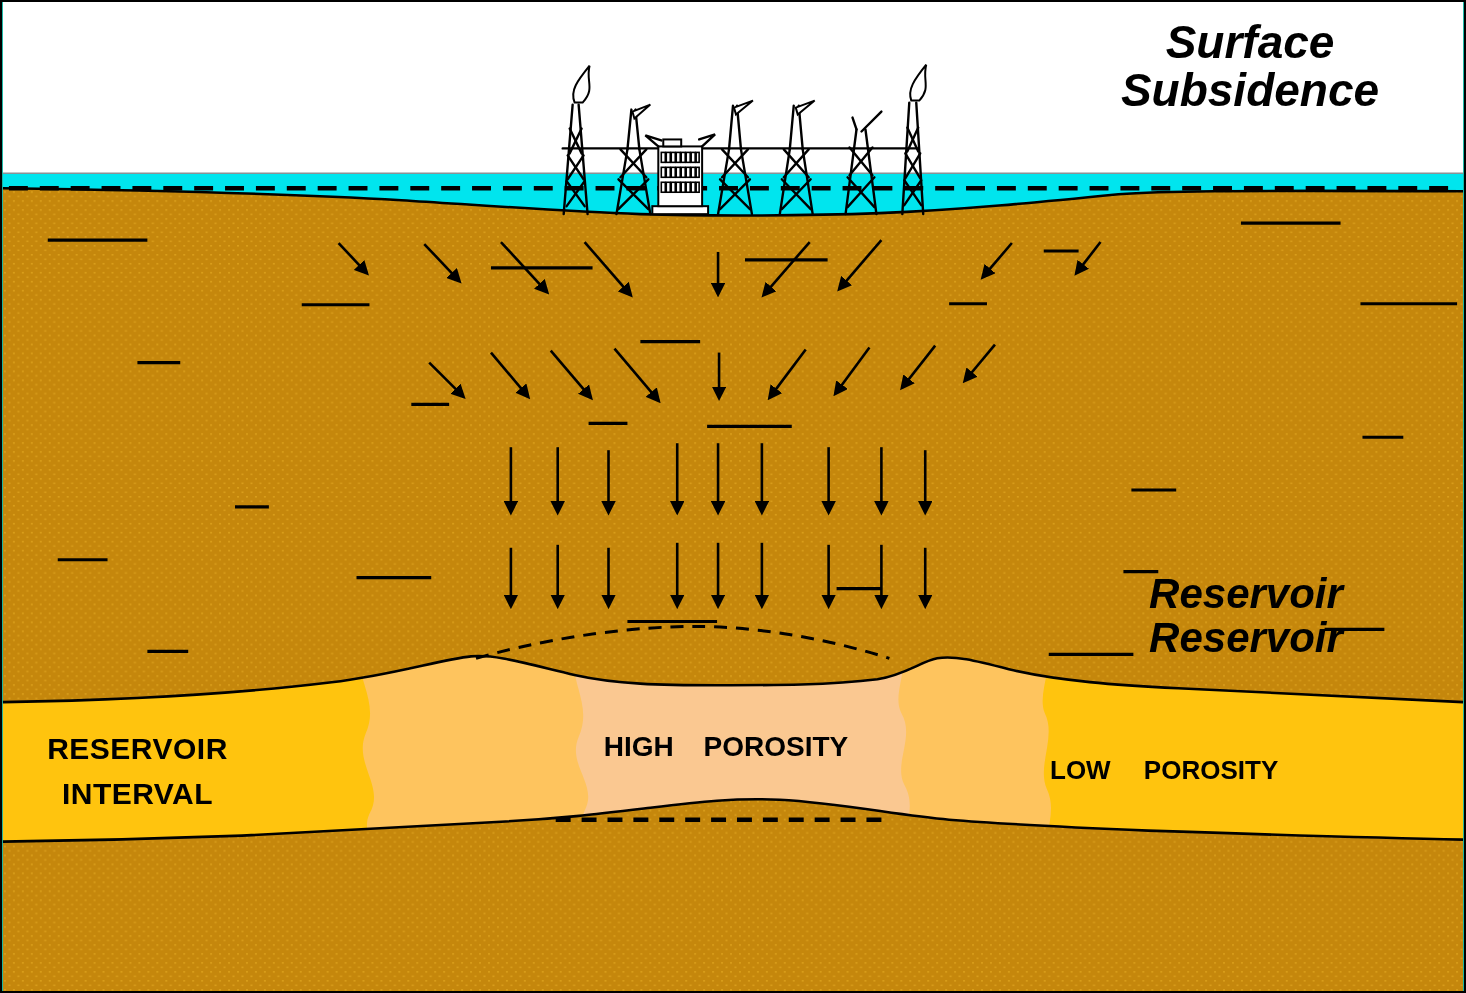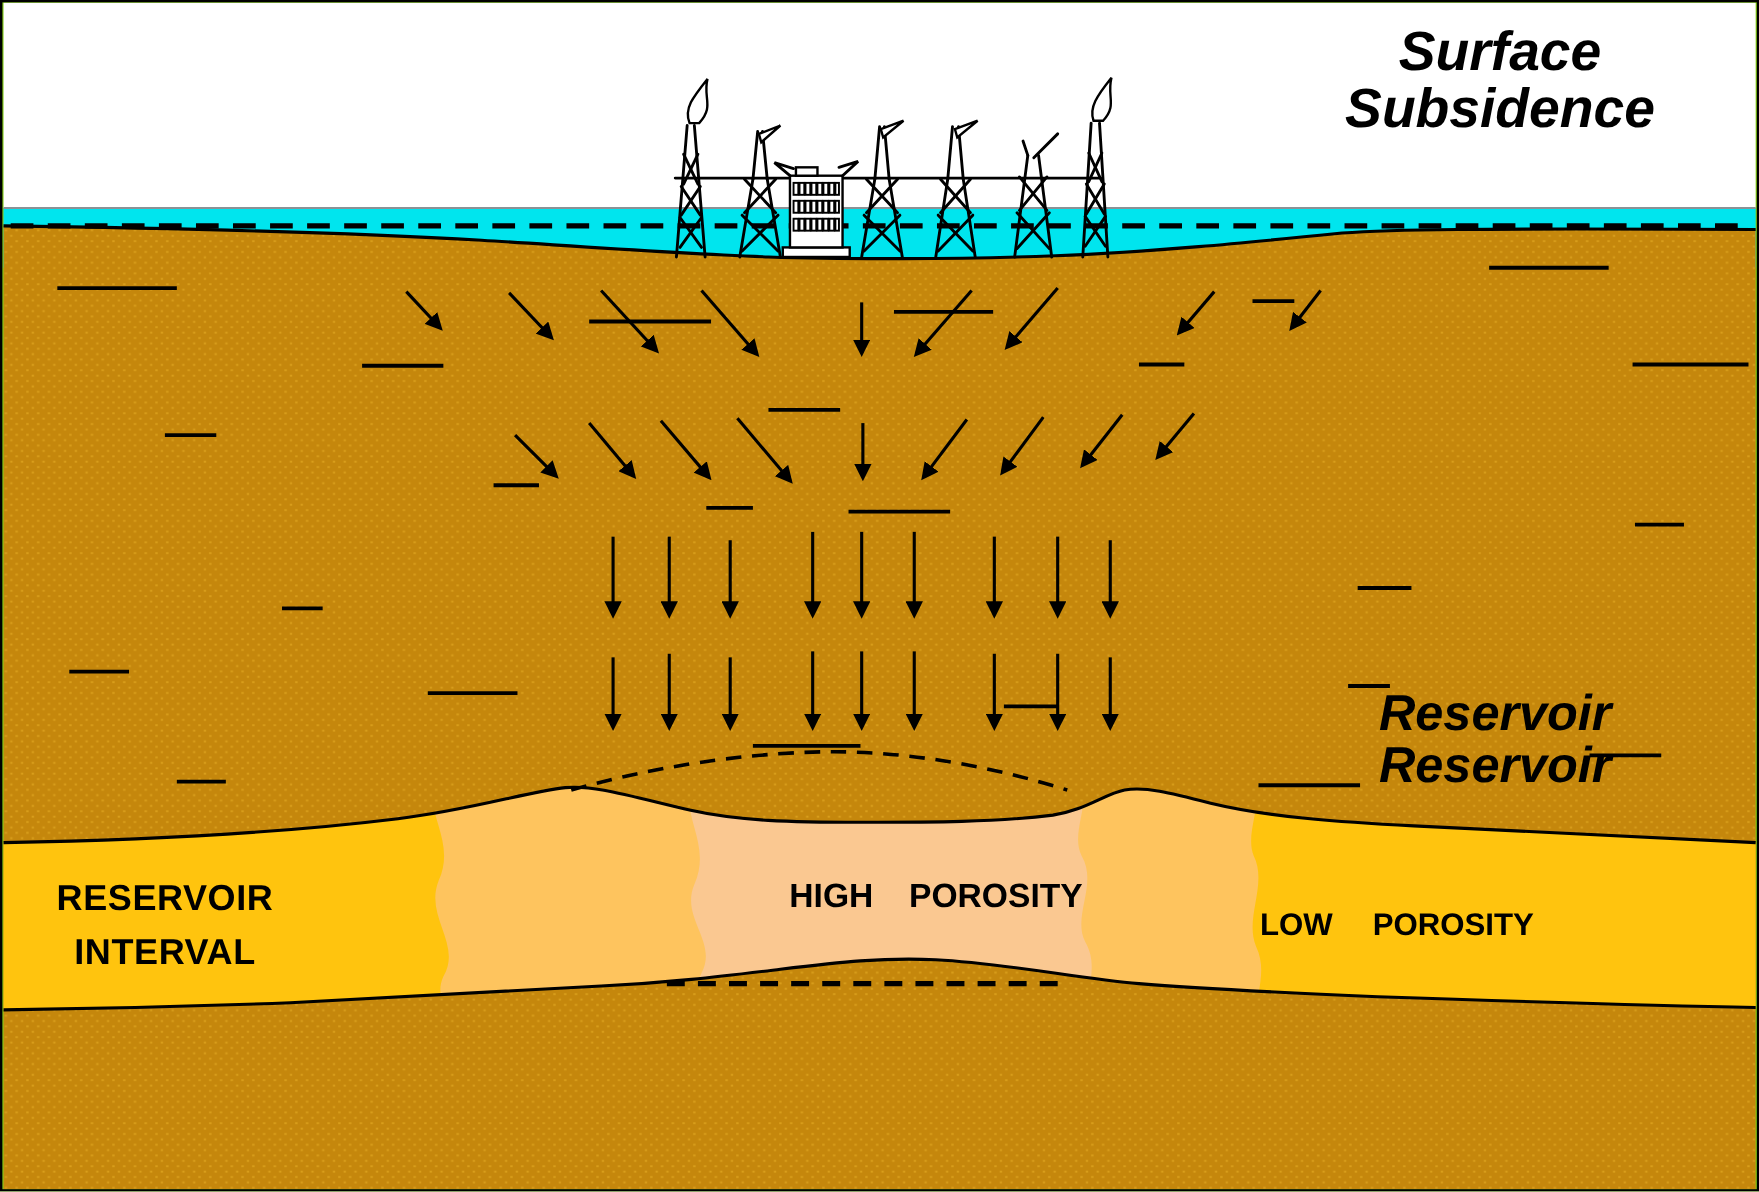--- a/index.html
+++ b/index.html
@@ -1,33 +1,33 @@
 <!DOCTYPE html>
 <html><head>
 <meta charset="utf-8">
 <style>
   html,body{margin:0;padding:0;background:#fff;}
   #canvas{
     position:relative;
     width:1466px;height:993px;
     border:2px solid #000;
     box-sizing:border-box;
-    background:#84cc16;
+    background:#14b8a6;
     overflow:hidden;
     font-family:"Liberation Sans", sans-serif;
   }
   #scene{position:absolute;left:0;top:0;width:100%;height:100%;}
   .lbl{position:absolute;color:#000;font-weight:700;white-space:nowrap;}
   .italicTitle{font-style:italic;text-align:center;line-height:1.05;}
   #surface-subsidence{left:1028px;top:16px;width:440px;font-size:46px;}
   #reservoir-compaction{left:1024px;top:570px;width:440px;font-size:42px;}
   #overburden-label{left:33px;top:464px;font-size:31px;letter-spacing:1.5px;}
   #underburden-label{left:46px;top:919px;font-size:32px;letter-spacing:1.5px;}
   #reservoir-interval-label{left:18px;top:724px;width:235px;font-size:30px;text-align:center;line-height:1.5;letter-spacing:0.5px;}
-  #high-porosity-label{left:598px;top:729px;width:360px;font-size:28px;text-align:center;word-spacing:22px;}
+  #high-porosity-label{left:544px;top:729px;width:360px;font-size:28px;text-align:center;word-spacing:22px;}
   #low-porosity-label{left:1048px;top:753px;width:360px;font-size:26px;text-align:left;word-spacing:26px;}
   .arr{stroke:#000;stroke-width:2.6;fill:none;marker-end:url(#ah);}
   .bd{stroke:#000;stroke-width:3.2;fill:none;}
   .pf{stroke:#000;stroke-width:2.4;fill:none;stroke-linecap:round;}
   .pfw{stroke:#000;stroke-width:2;fill:#fff;}
   .bound{stroke:#000;stroke-width:2.6;fill:none;}
 </style>
 </head>
 <body>
 

